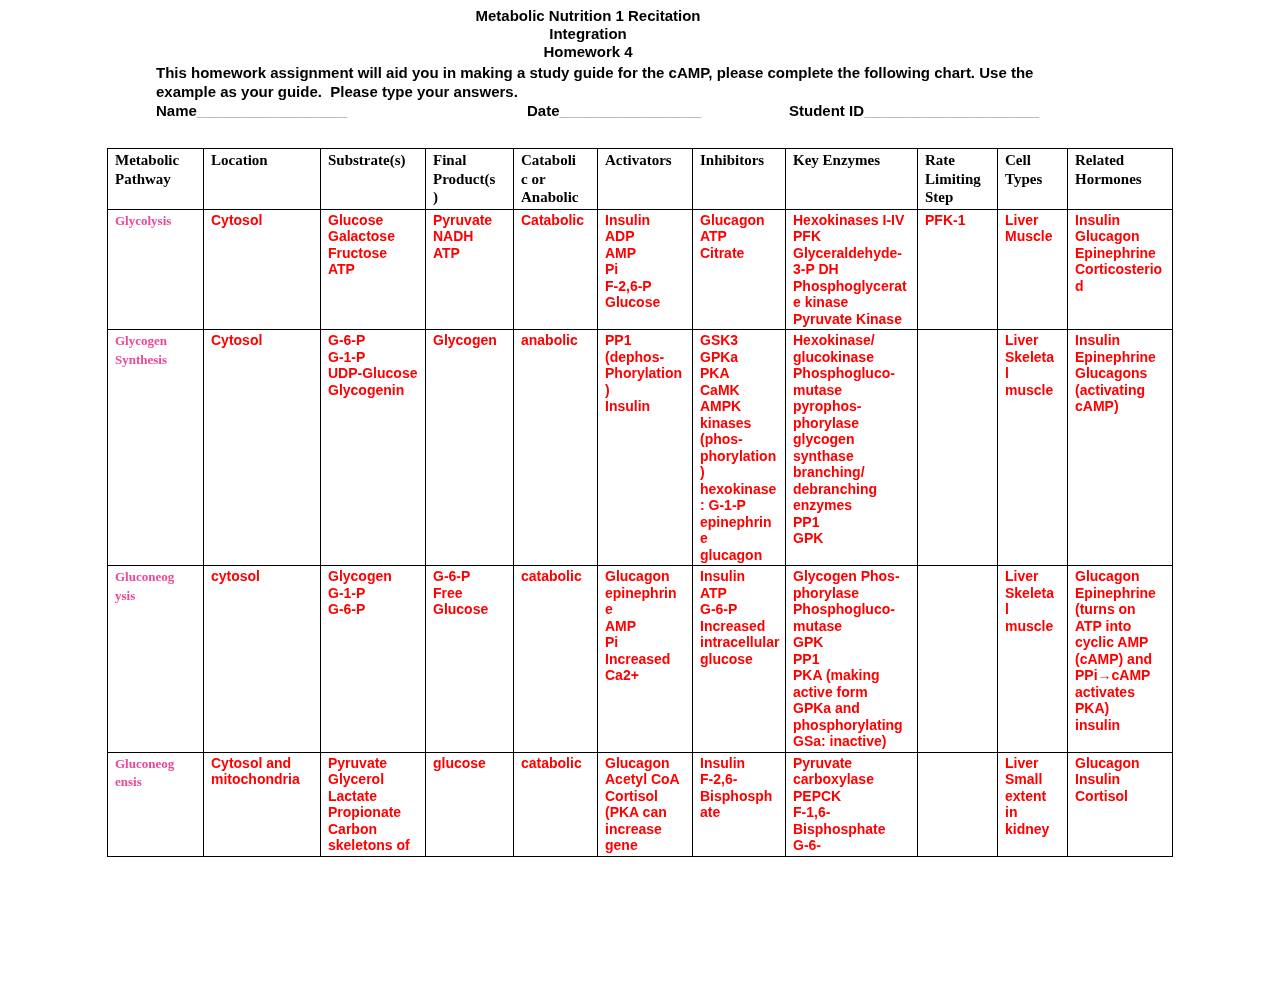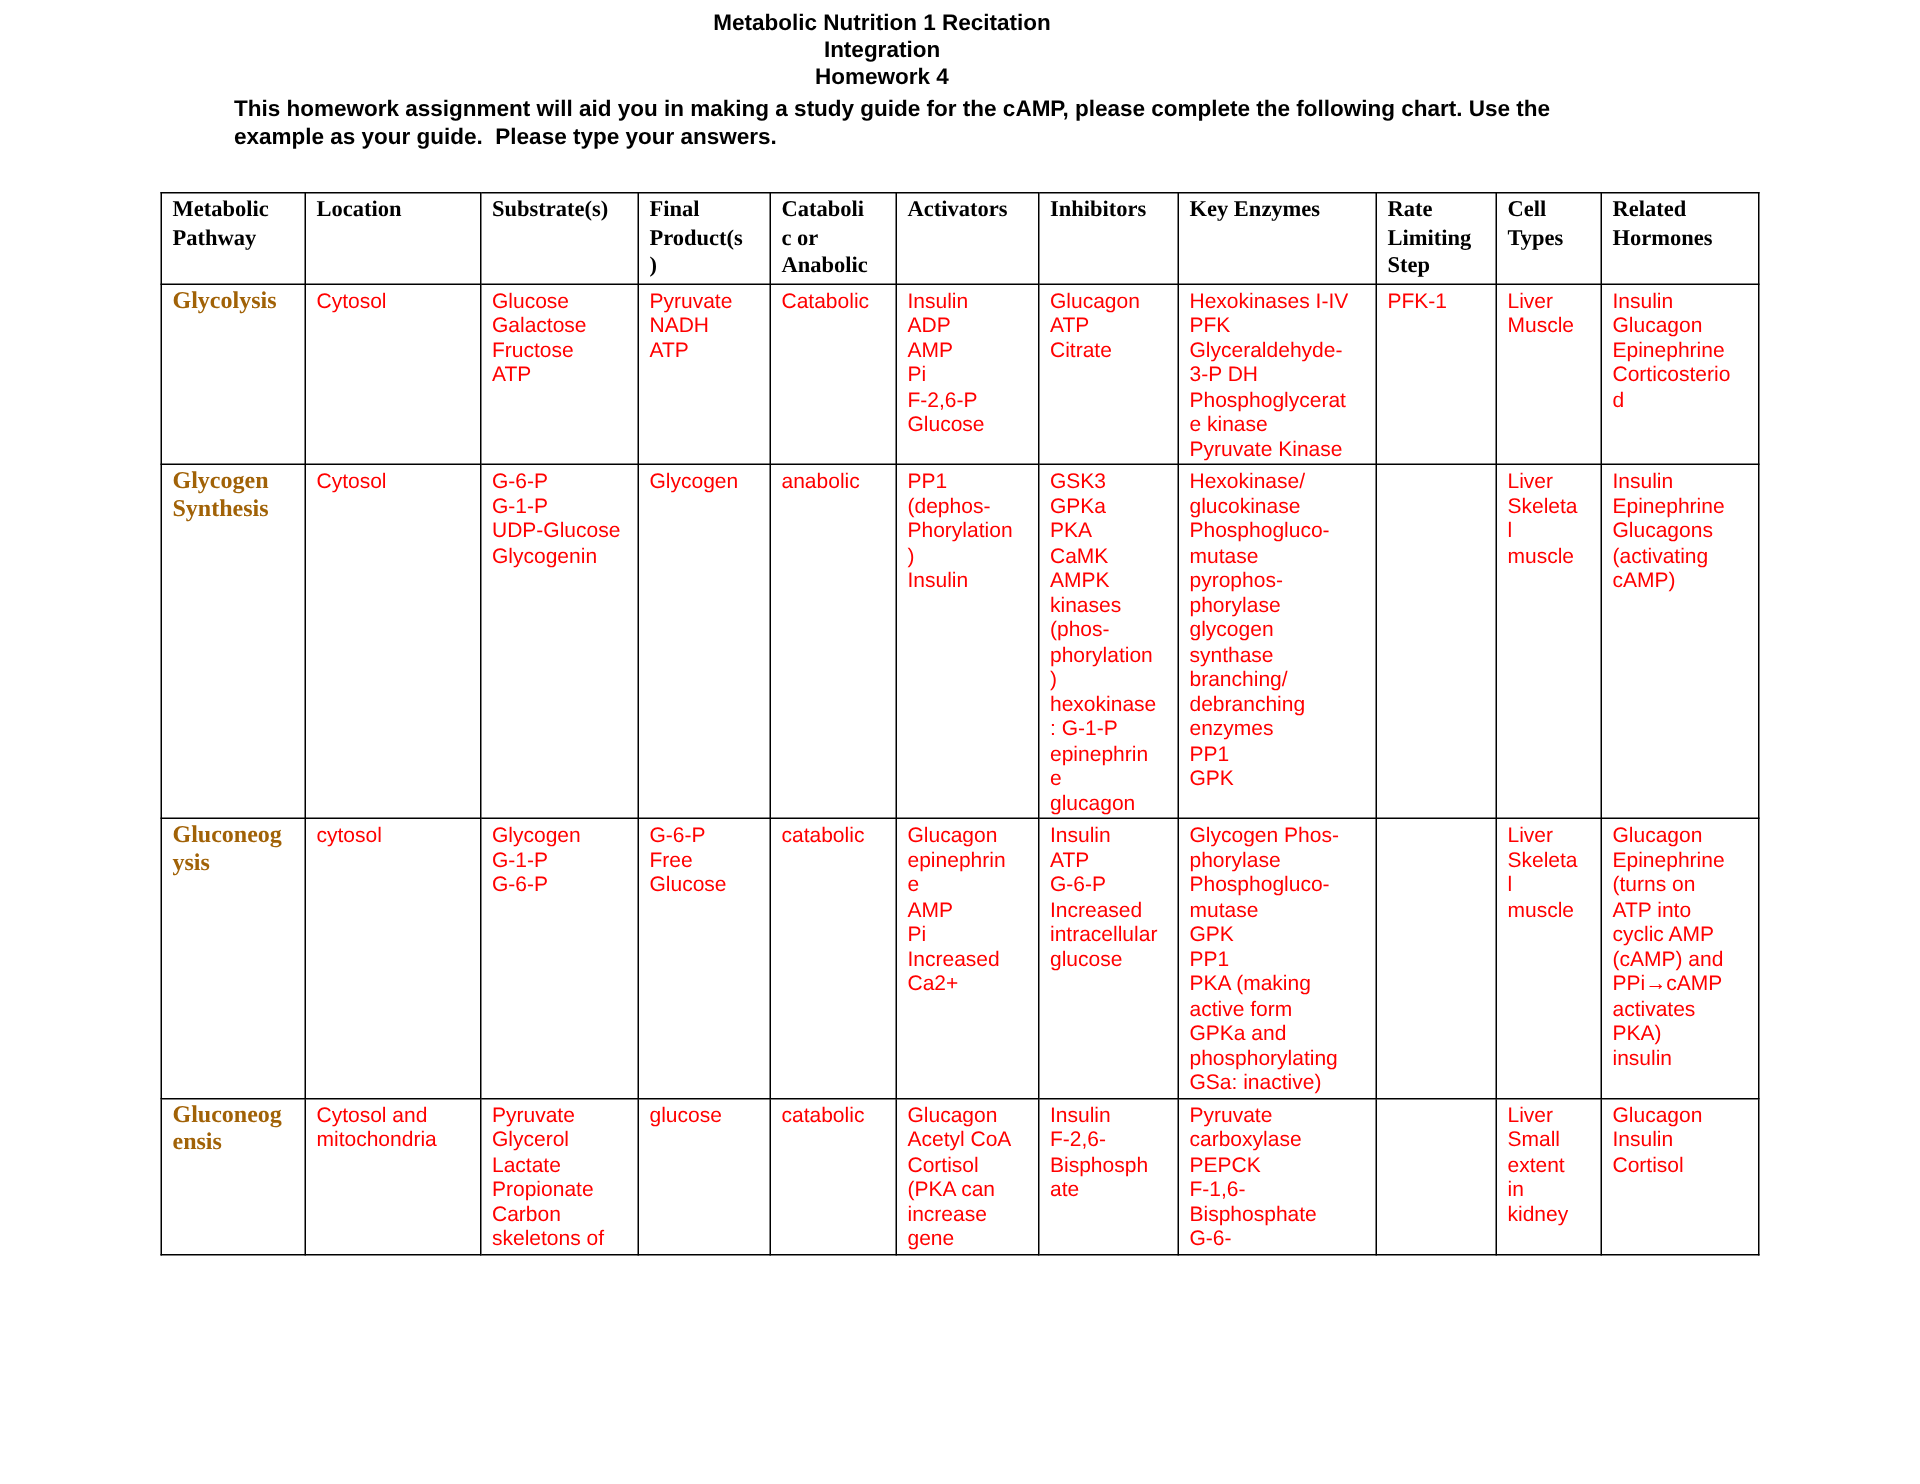--- a/index.html
+++ b/index.html
@@ -61,42 +61,47 @@
     font-size: 15px;
     line-height: 18.5px;
     font-weight: bold;
     color: #000000;
     margin-top: 33px;
   }
   table.hw td {
     color: #ff0000;
     font-size: 14px;
     line-height: 16.5px;
-    font-weight: normal;
+    font-weight: bold;
   }
   table.hw td.pathway {
     font-family: "Liberation Serif", serif;
-    color: #a16207;
-    font-weight: bold;
-    font-size: 16px;
+    color: #ec4899;
+    font-weight: bold;
+    font-size: 13px;
     line-height: 18.5px;
   }
 </style>
 </head>
 <body>
 
 <div class="page">
 
   <div class="title-block">Metabolic Nutrition 1 Recitation
 Integration
 Homework 4</div>
 
   <div class="instructions">This homework assignment will aid you in making a study guide for the cAMP, please complete the following chart. Use the
 example as your guide.  Please type your answers.</div>
 
+  <div class="fields-row">
+    <span class="field field-name"><span>Name</span><span class="blank">__________________</span></span>
+    <span class="field field-date"><span>Date</span><span class="blank">_________________</span></span>
+    <span class="field field-sid"><span>Student ID</span><span class="blank">_____________________</span></span>
+  </div>
 
   <table class="hw">
     <colgroup>
       <col style="width:96px">
         <col style="width:117px">
         <col style="width:105px">
         <col style="width:88px">
       <col style="width:84px">
         <col style="width:95px">
         <col style="width:93px">

